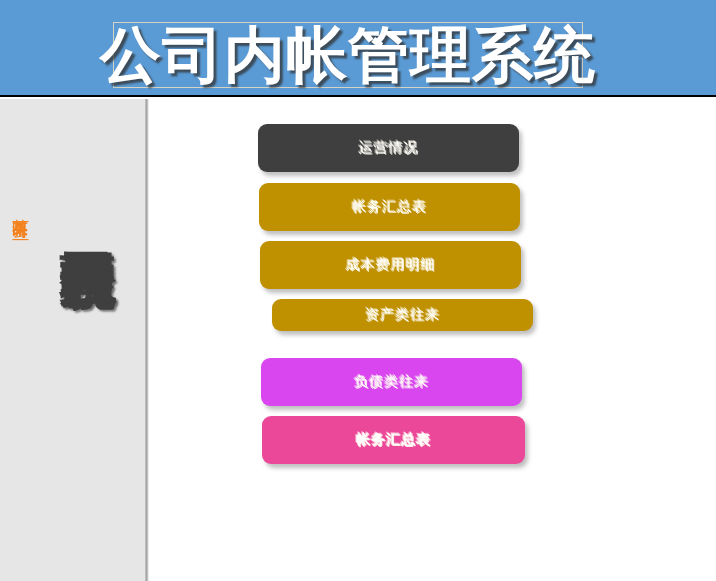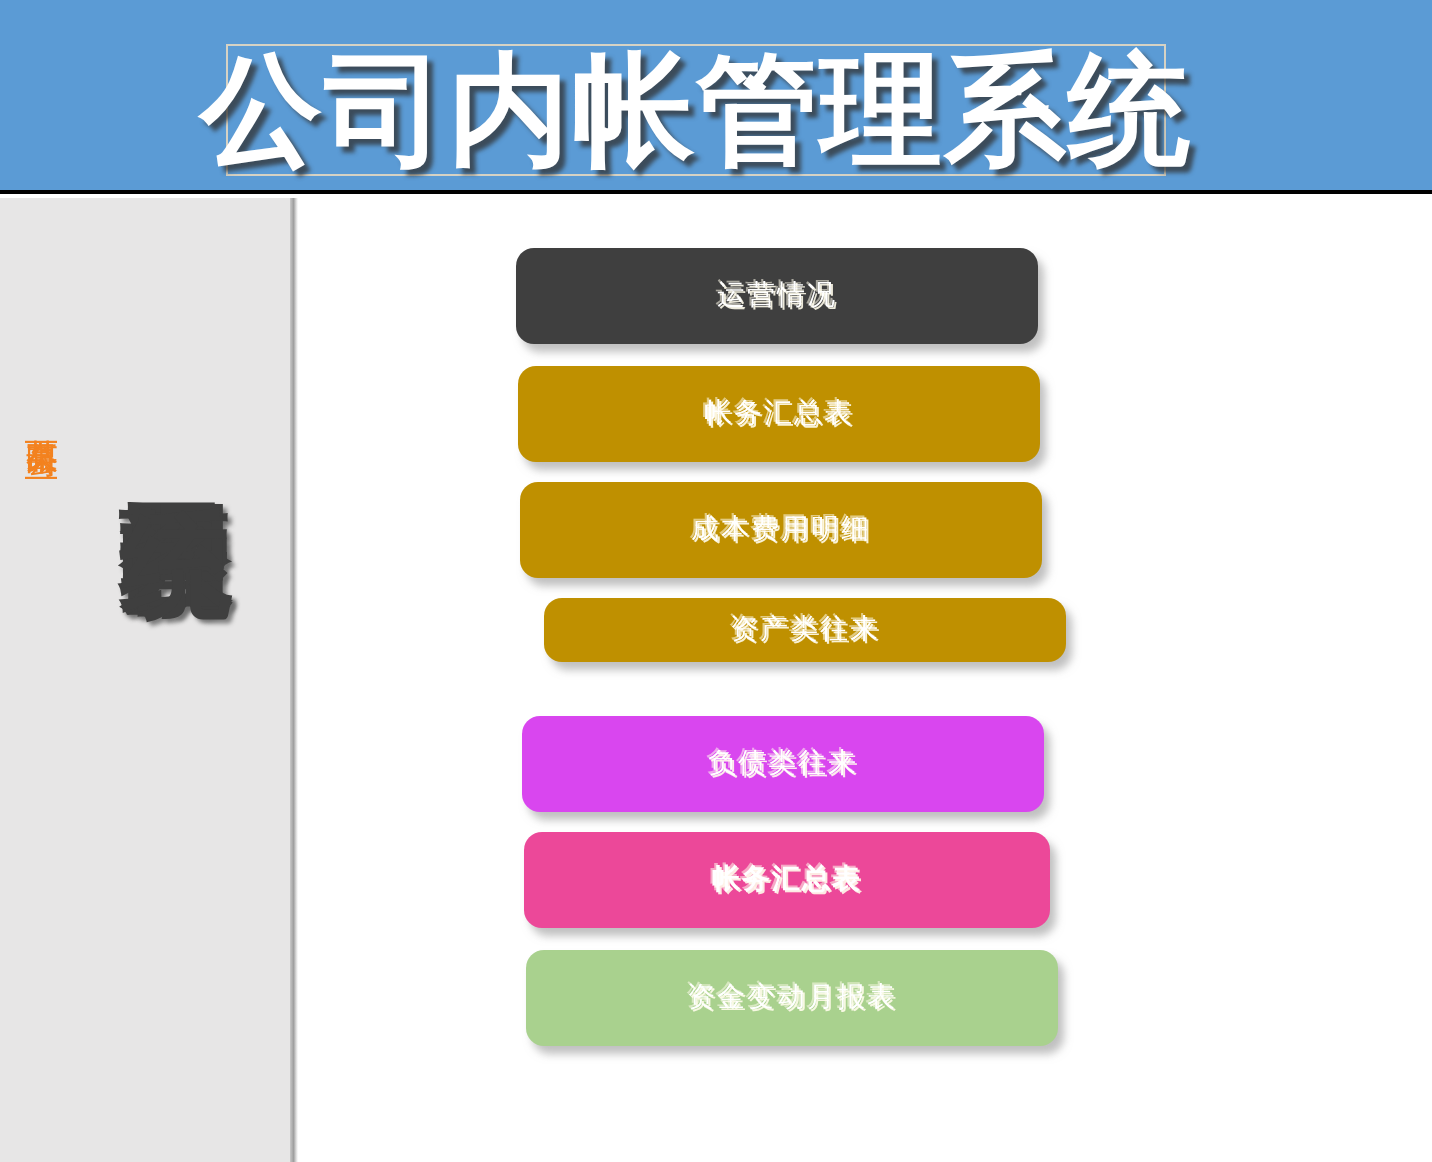--- a/index.html
+++ b/index.html
@@ -150,16 +150,13 @@
     </div>
     <div class="menu-btn" style="left: 111px; top: 200px; width: 261px; height: 32px; background: rgb(191, 144, 0); margin-left: 12px;">
       <span>资产类往来</span>
     </div>
     <div class="menu-btn" style="left: 112px; top: 259px; width: 261px; height: 48px; background: #d946ef;">
       <span>负债类往来</span>
     </div>
     <div class="menu-btn" style="left: 113px; top: 317px; width: 263px; height: 48px; background: #ec4899; font-weight: bold;">
       <span>帐务汇总表</span>
     </div>
-    <div class="menu-btn" style="left: 114px; top: 376px; width: 266px; height: 48px; background: rgb(169, 209, 142);">
-      <span>资金变动月报表</span>
-    </div>
   </div>
 
 </body></html>

